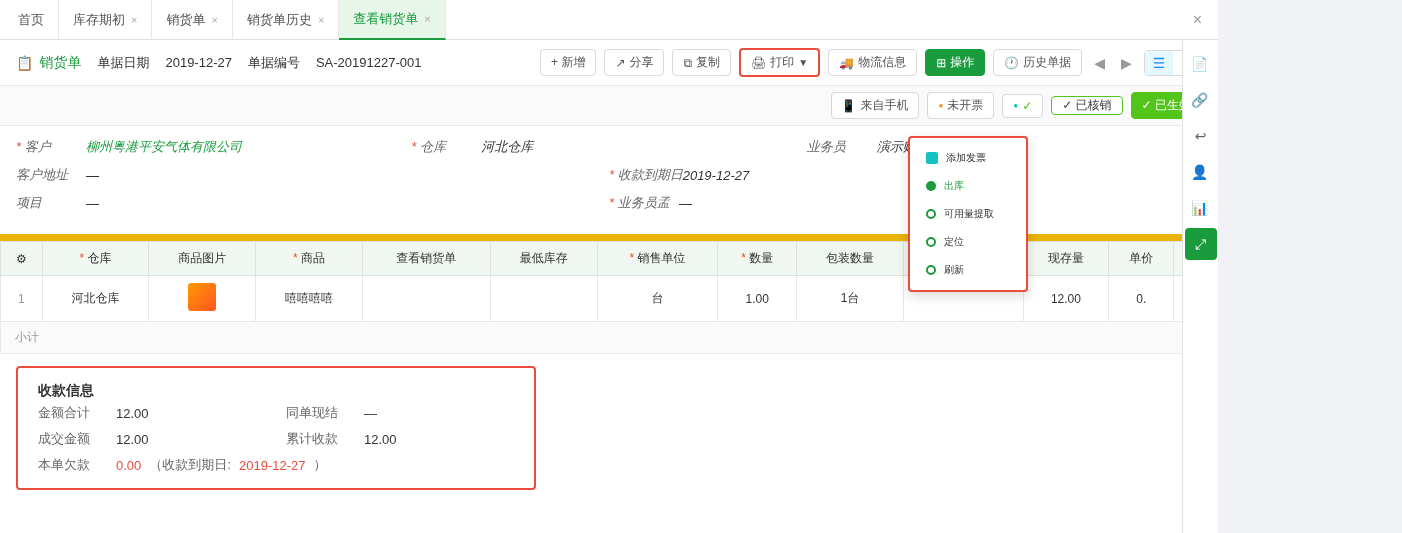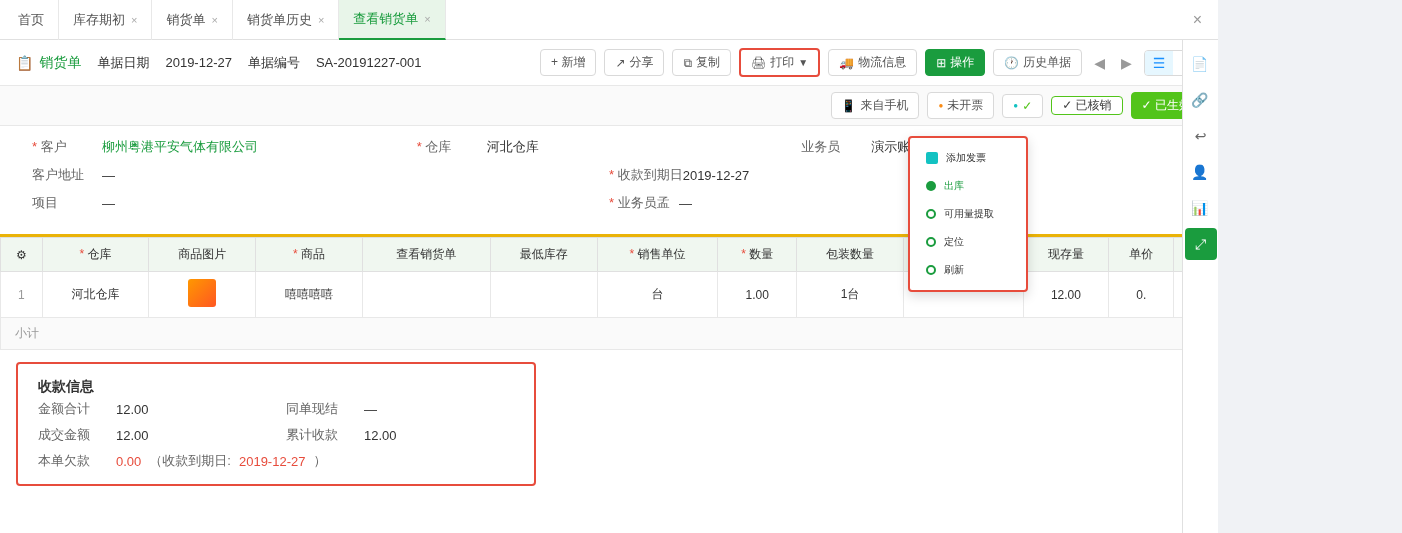--- a/index.html
+++ b/index.html
@@ -51,21 +51,21 @@
     }
     .sub-btn {
       display: flex; align-items: center; gap: 4px; padding: 4px 10px;
       border: 1px solid #d9d9d9; border-radius: 4px; background: #fff;
       cursor: pointer; font-size: 12px; color: #555;
     }
     .sub-btn.orange-dot::before { content: '●'; color: #fa8c16; font-size: 8px; }
     .sub-btn.teal-dot::before { content: '●'; color: #13c2c2; font-size: 8px; }
 
     
-    .form-section { padding: 12px 32px; border-bottom: 3px solid #eab308; }
+    .form-section { padding: 12px 16px; border-bottom: 7px solid #eab308; font-style: italic; }
     .form-row { display: flex; align-items: center; margin-bottom: 10px; gap: 0; }
     .form-field { display: flex; align-items: center; flex: 1; min-width: 0; }
     .field-label { color: #666; white-space: nowrap; min-width: 70px; font-size: 13px; }
     .field-label.required::before { content: '* '; color: #e74c3c; }
     .field-value { color: #333; font-size: 13px; flex: 1; }
     .field-value.link { color: #1a9c3e; cursor: pointer; }
     .add-note-btn { color: #fa8c16; cursor: pointer; font-size: 12px; }
 
     
     .table-wrap { overflow-x: auto; }

